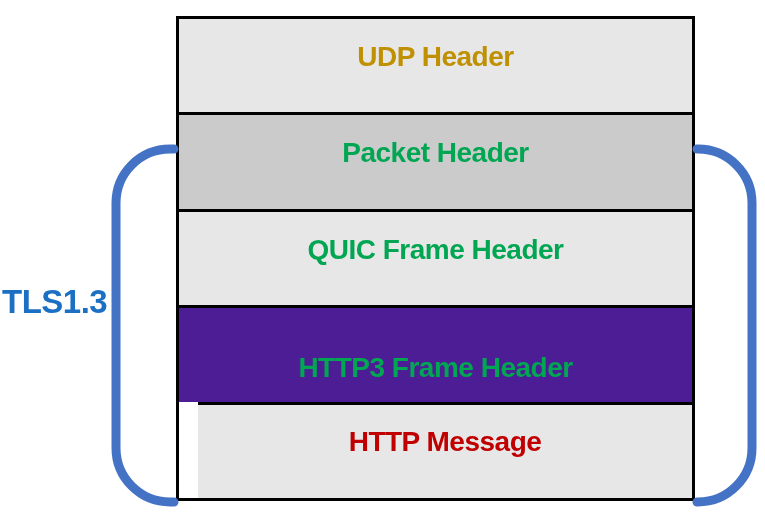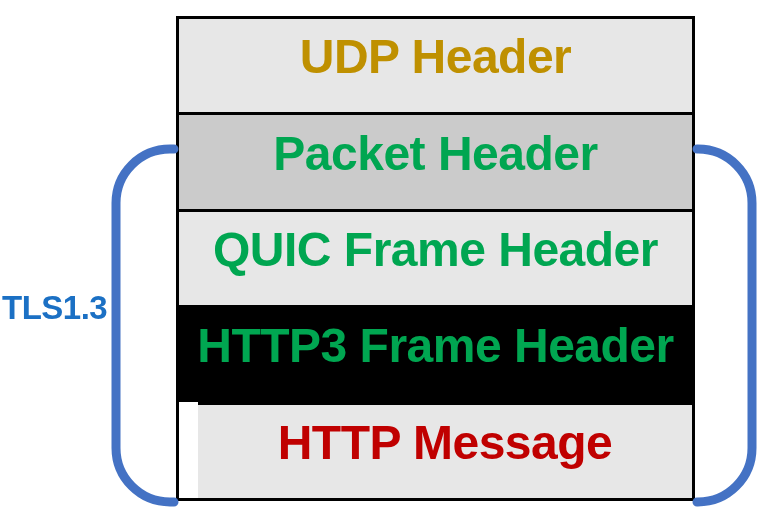--- a/index.html
+++ b/index.html
@@ -32,37 +32,37 @@
     align-items: center;
     justify-content: center;
     box-sizing: border-box;
     border-top: 3px solid #000000;
     padding-bottom: 18px;
   }
   .stack-row:first-child {
     border-top: none;
   }
   .row-label {
-    font-size: 48px;
+    font-size: 28px;
     font-weight: bold;
     white-space: nowrap;
     letter-spacing: -0.5px;
   }
   .bracket-svg {
     position: absolute;
     left: 0;
     top: 0;
     width: 765px;
     height: 513px;
     pointer-events: none;
   }
   .tls-label {
     position: absolute;
     left: 2px;
-    top: 289px;
+    top: 283px;
     width: 112px;
     font-size: 33px;
     font-weight: bold;
     white-space: nowrap;
     letter-spacing: -0.5px;
   }
 </style>
 </head>
 <body>
 
@@ -71,21 +71,21 @@
   <div class="stack-box">
     <div class="stack-row" style="background: rgb(231, 231, 231);">
       <span class="row-label" style="color: rgb(191, 144, 0);">UDP Header</span>
     </div>
     <div class="stack-row" style="background: rgb(203, 203, 203);">
       <span class="row-label" style="color: rgb(0, 166, 81); text-align: center;">Packet Header</span>
     </div>
     <div class="stack-row" style="background: rgb(231, 231, 231);">
       <span class="row-label" style="color: rgb(0, 166, 81);">QUIC Frame Header</span>
     </div>
-    <div class="stack-row" style="background: #000000;">
+    <div class="stack-row" style="background: #4c1d95; align-items: flex-end;">
       <span class="row-label" style="color: rgb(0, 166, 81);">HTTP3 Frame Header</span>
     </div>
     <div class="stack-row" style="background: rgb(231, 231, 231); margin-left: 19px;">
       <span class="row-label" style="color: rgb(192, 0, 0);">HTTP Message</span>
     </div>
   </div>
 
   <svg class="bracket-svg" viewBox="0 0 765 513" xmlns="http://www.w3.org/2000/svg">
     <path d="M 174 149 H 170 A 54 54 0 0 0 116 203 V 448 A 54 54 0 0 0 170 502 H 174" fill="none" stroke-width="9" stroke-linecap="round" stroke="#4472C4"></path>
     <path d="M 697 149 H 698 A 54 54 0 0 1 752 203 V 448 A 54 54 0 0 1 698 502 H 697" fill="none" stroke-width="9" stroke-linecap="round" stroke="#4472C4"></path>

